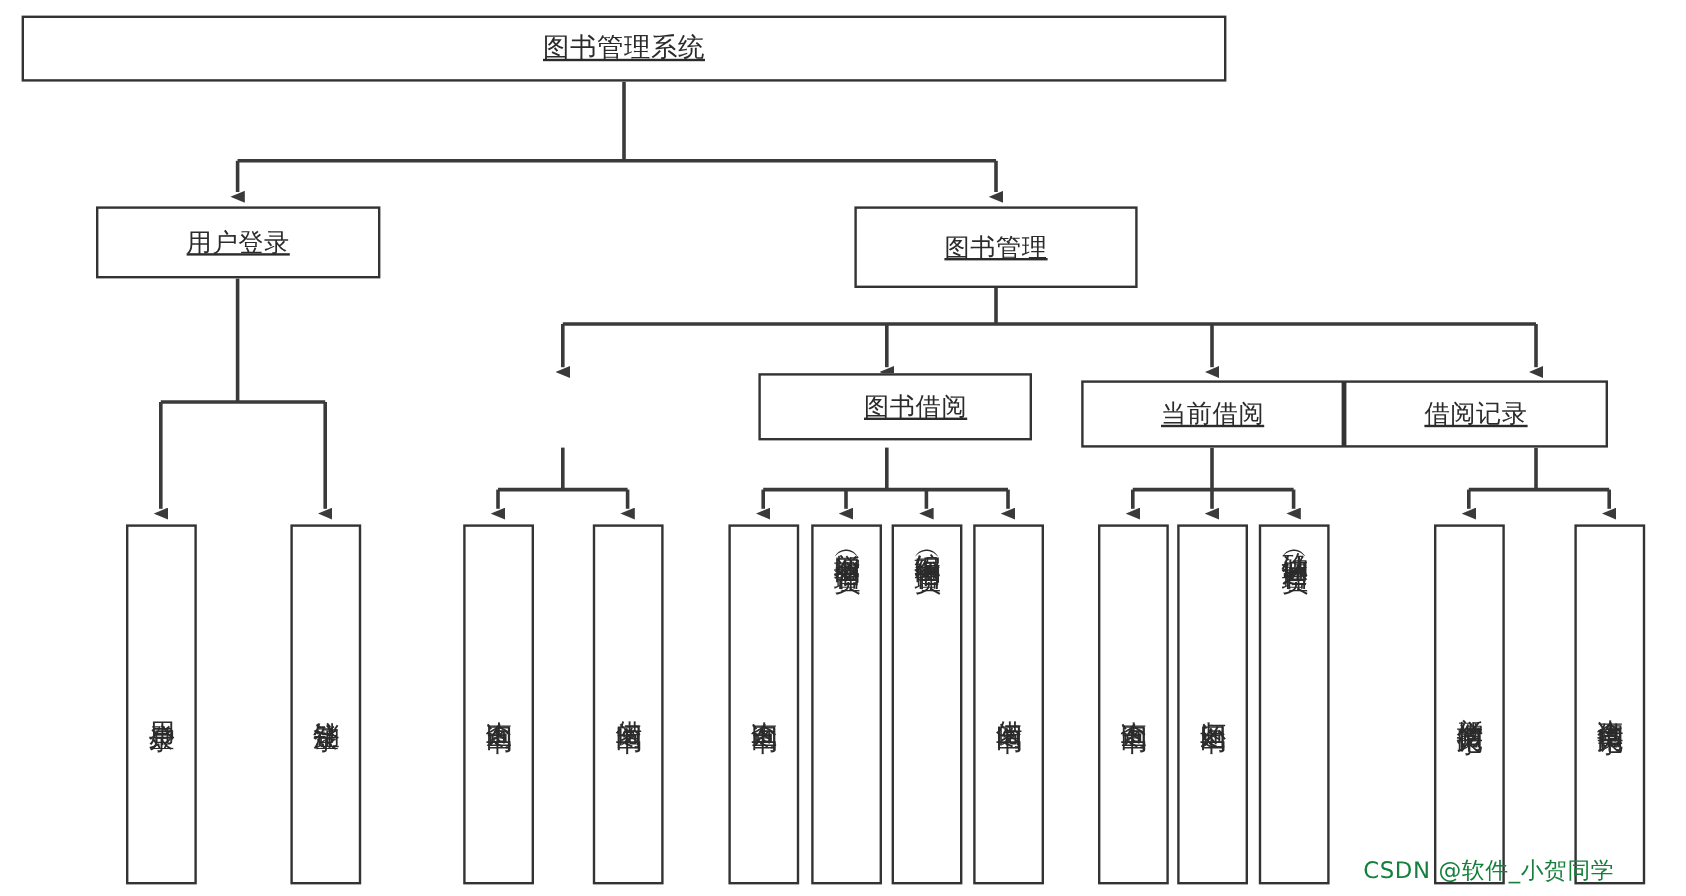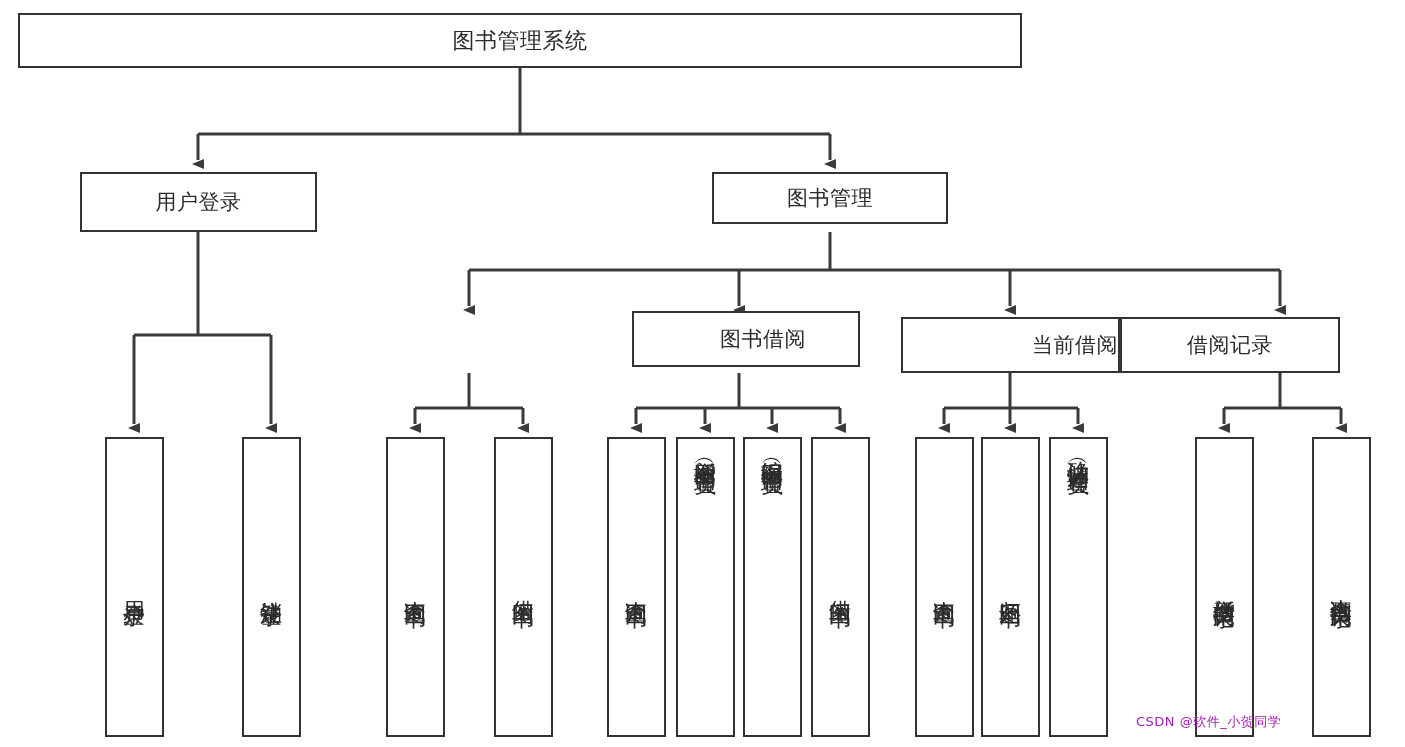--- a/index.html
+++ b/index.html
@@ -37,20 +37,21 @@
     overflow: hidden;
   }
   .node-label {
     color: #2b2b2b;
     white-space: pre;
     letter-spacing: 0.5px;
   }
   .node.horizontal .node-label {
     font-size: 21px;
     line-height: 1;
+    text-decoration: underline;
   }
   .node.root .node-label {
     font-size: 22px;
   }
   .node.vertical {
     align-items: flex-start;
     justify-content: center;
     padding-top: 4px;
   }
   .node.vertical .node-label {
@@ -62,22 +63,22 @@
     text-align: center;
   }
   .node.vertical.centered {
     align-items: center;
     padding-top: 0;
   }
   .watermark {
     position: absolute;
     left: 1136px;
     top: 713px;
-    font-size: 13px;
-    color: #a21caf;
+    font-size: 19px;
+    color: #15803d;
     white-space: pre;
     letter-spacing: 0.5px;
   }
 </style>
 </head>
 <body>
 
 <div id="diagram-root">
 
   <svg class="wires" viewBox="0 0 1405 747" xmlns="http://www.w3.org/2000/svg">
@@ -132,30 +133,30 @@
   </svg>
 
   <div class="node root horizontal" style="left:18px; top:13px; width:1004px; height:55px;">
     <span class="node-label">图书管理系统</span>
   </div>
 
   <div class="node horizontal" style="left:80px; top:172px; width:237px; height:60px;">
     <span class="node-label">用户登录</span>
   </div>
 
-  <div class="node horizontal" style="left:712px; top:172px; width:236px; height:52px;">
+  <div class="node horizontal" style="left:712px; top:172px; width:236px; height:68px;">
     <span class="node-label">图书管理</span>
   </div>
 
 
   <div class="node horizontal" style="left:632px; top:311px; width:228px; height:56px;padding-left:34px;">
     <span class="node-label">图书借阅</span>
   </div>
 
-  <div class="node horizontal" style="left:901px; top:317px; width:219px; height:56px;justify-content:flex-end;">
+  <div class="node horizontal" style="left:901px; top:317px; width:219px; height:56px;">
     <span class="node-label">当前借阅</span>
   </div>
 
   <div class="node horizontal" style="left:1120px; top:317px; width:220px; height:56px;">
     <span class="node-label">借阅记录</span>
   </div>
 
   <div class="node vertical centered" style="left:105px; top:437px; width:59px; height:300px;">
     <span class="node-label">用户登录</span>
   </div>

